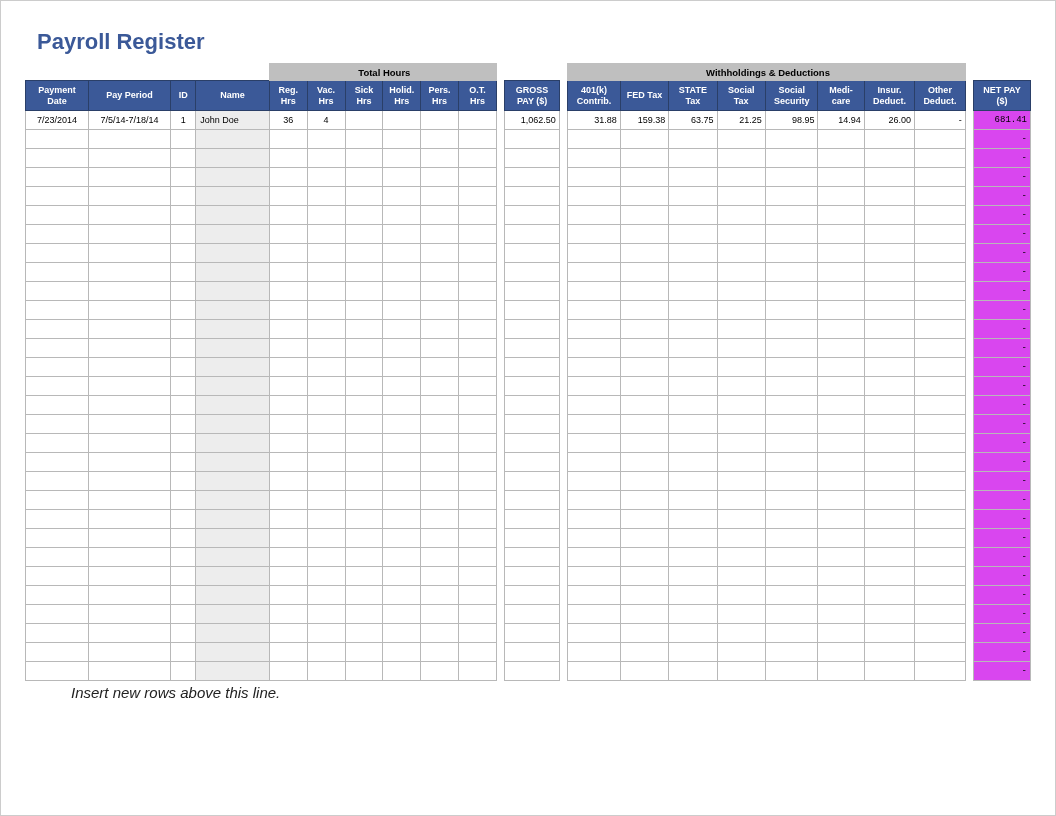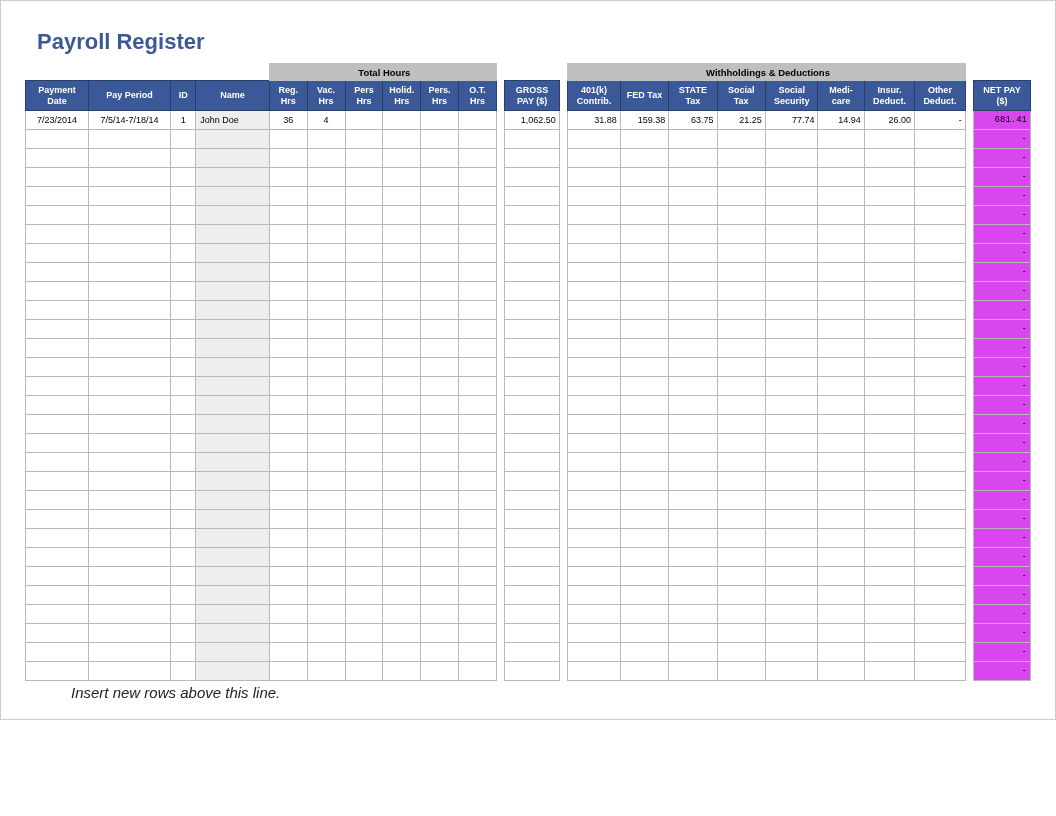--- a/index.html
+++ b/index.html
@@ -6,21 +6,21 @@
   body {
     margin: 0;
     padding: 0;
     background: #fff;
     font-family: Arial, Helvetica, sans-serif;
     font-size: 10px;
     color: #000;
   }
   .page {
     width: 1056px;
-    height: 720px;
+    height: 816px;
     border: 1px solid #ccc;
     padding: 28px 24px 14px 24px;
     position: relative;
   }
   .title {
     font-size: 22px;
     font-weight: bold;
     color: #3b5998;
     margin-bottom: 8px;
     padding-left: 12px;
@@ -131,21 +131,21 @@
       <td class="blank"></td>
     </tr>
 
     <tr class="hdr">
       <td>Payment Date</td>
       <td>Pay Period</td>
       <td>ID</td>
       <td>Name</td>
       <td>Reg. Hrs</td>
       <td>Vac. Hrs</td>
-      <td>Pers Hrs</td>
+      <td>Sick Hrs</td>
       <td>Holid. Hrs</td>
       <td>Pers. Hrs</td>
       <td>O.T. Hrs</td>
       <td class="blank"></td>
       <td>GROSS PAY ($)</td>
       <td class="blank"></td>
       <td>401(k) Contrib.</td>
       <td>FED Tax</td>
       <td>STATE Tax</td>
       <td>Social Tax</td>
@@ -170,21 +170,21 @@
           <td class="center"></td>
           <td class="center"></td>
           <td class="center"></td>
           <td class="spacer"></td>
           <td>1,062.50</td>
           <td class="spacer"></td>
           <td>31.88</td>
           <td>159.38</td>
           <td>63.75</td>
           <td>21.25</td>
-          <td>77.74</td>
+          <td>98.95</td>
           <td>14.94</td>
           <td>26.00</td>
           <td>-</td>
           <td class="spacer"></td>
           <td class="netcol">681.41</td>
         </tr>
         <tr class="data">
           <td class="center"></td>
           <td class="center"></td>
           <td class="center"></td>

